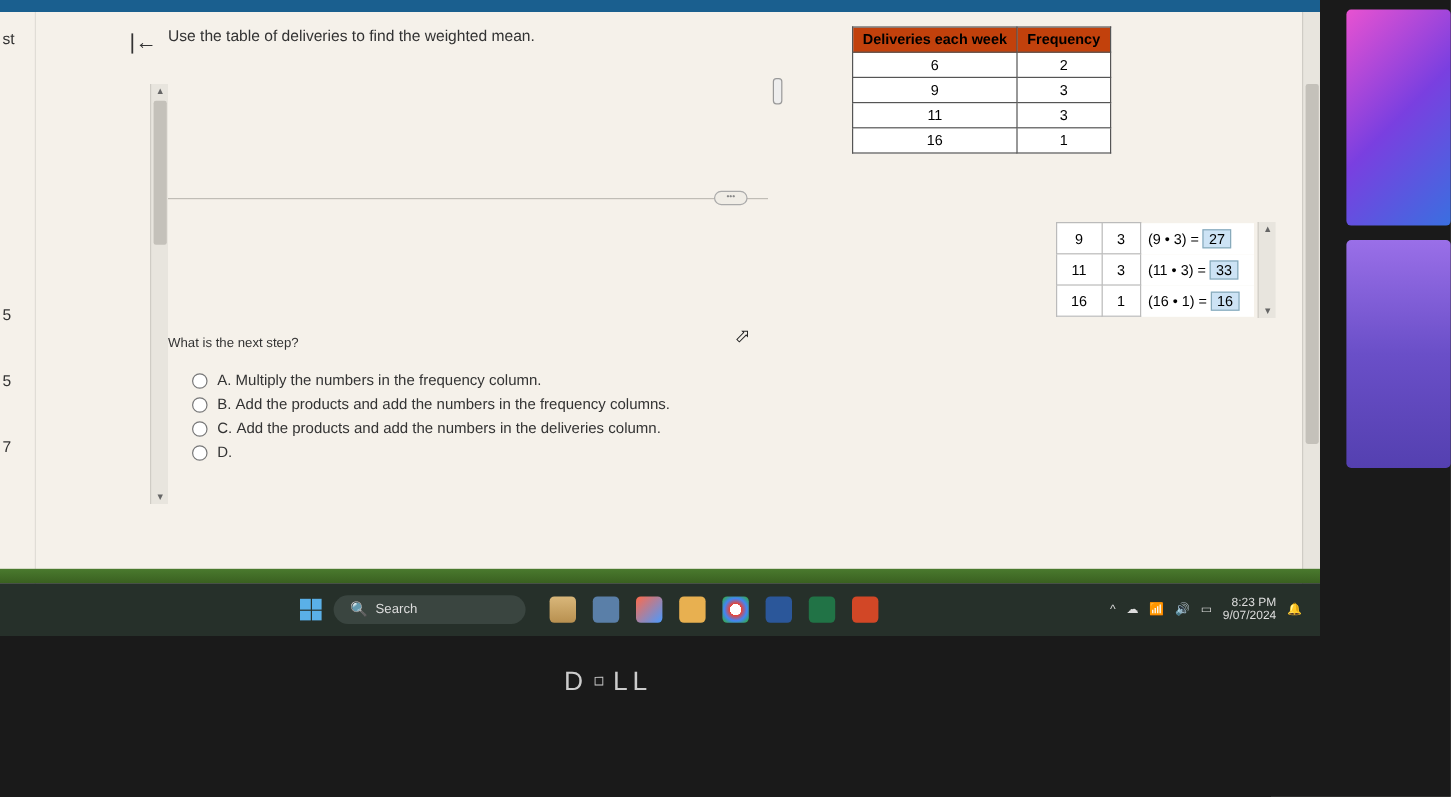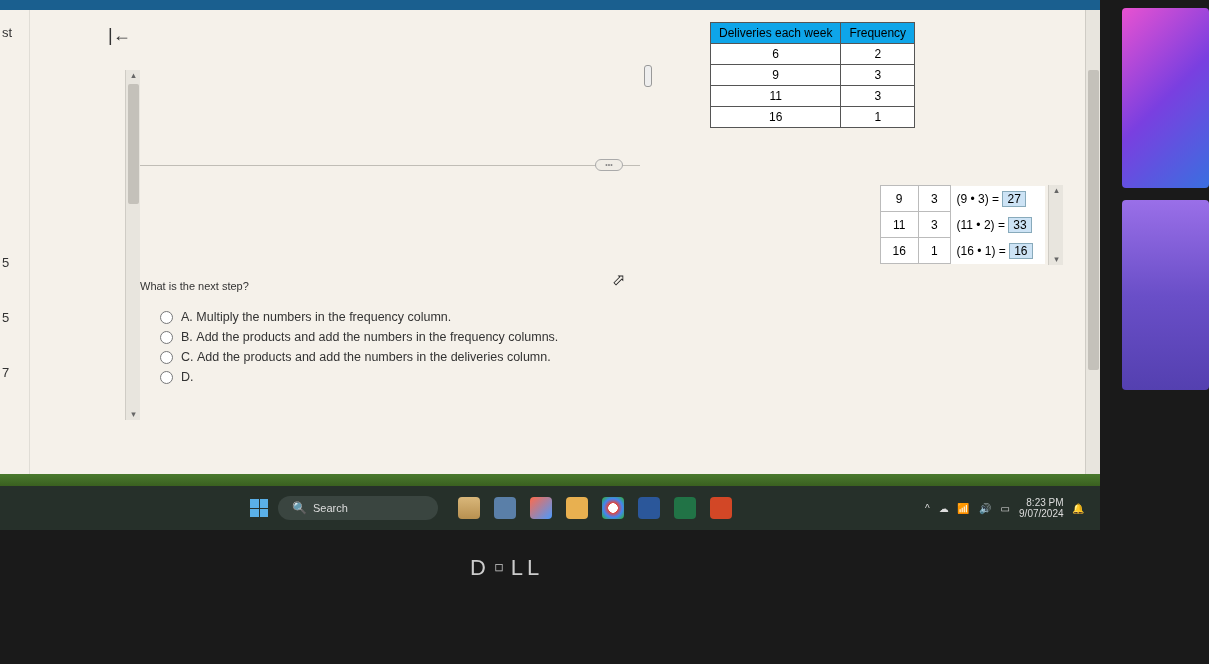--- a/index.html
+++ b/index.html
@@ -70,22 +70,22 @@
   border-collapse: collapse;
   font-size: 12px;
   background: #fff;
 }
 .deliv-table th, .deliv-table td {
   border: 1px solid #555;
   padding: 3px 8px;
   text-align: center;
 }
 .deliv-table th {
-  background: #0ea5e9;
-  font-weight: normal;
+  background: #c2410c;
+  font-weight: bold;
 }
 .hr-sep {
   position: absolute;
   top: 155px; left: 110px;
   width: 500px;
   border: none;
   border-top: 1px solid #c0bdb6;
 }
 .hr-knob {
   position: absolute;
@@ -278,20 +278,21 @@
   <div class="content-area">
     <div class="leftcol">
       <span class="lab" style="top:15px">st</span>
       <span class="lab" style="top:245px">5</span>
       <span class="lab" style="top:300px">5</span>
       <span class="lab" style="top:355px">7</span>
     </div>
 
     <div class="main">
       <span class="back-btn">|←</span>
+      <div class="prompt">Use the table of deliveries to find the weighted mean.</div>
 
       <div class="drag-handle"></div>
 
       <table class="deliv-table">
         <tbody>
             <tr>
           <th>Deliveries each week</th>
           <th>Frequency</th>
         </tr>
         <tr>
@@ -319,21 +320,21 @@
       <table class="work-table">
         <tbody>
             <tr>
           <td>9</td>
           <td>3</td>
           <td class="eq"><span>(9 • 3) =</span> <span class="answer-box">27</span></td>
         </tr>
         <tr>
           <td>11</td>
           <td>3</td>
-          <td class="eq"><span>(11 • 2) =</span> <span class="answer-box">33</span></td>
+          <td class="eq"><span>(11 • 3) =</span> <span class="answer-box">33</span></td>
         </tr>
         <tr>
           <td>16</td>
           <td>1</td>
           <td class="eq"><span>(16 • 1) =</span> <span class="answer-box">16</span></td>
         </tr>
       </tbody>
         </table>
 
       <div class="next-step">What is the next step?</div>

